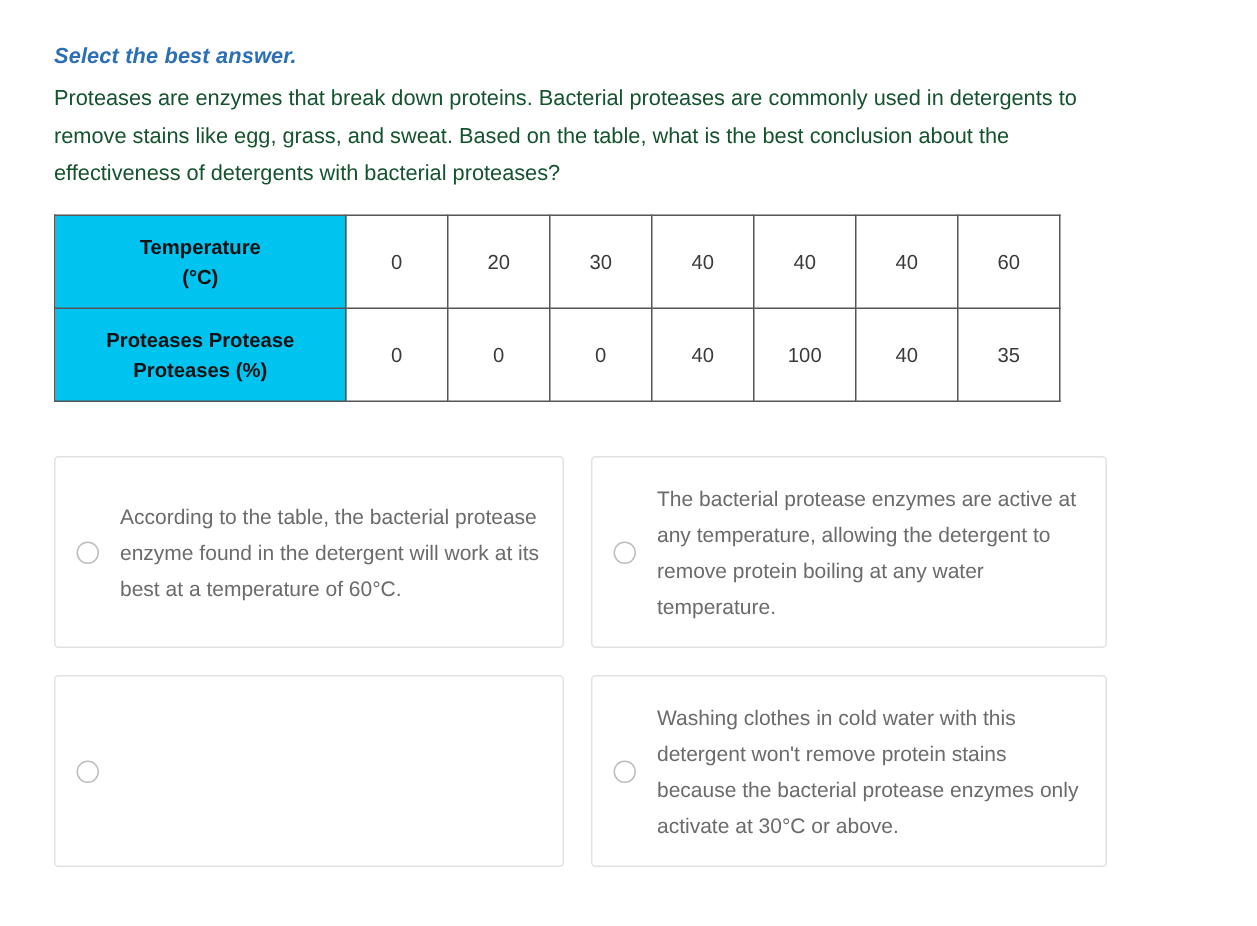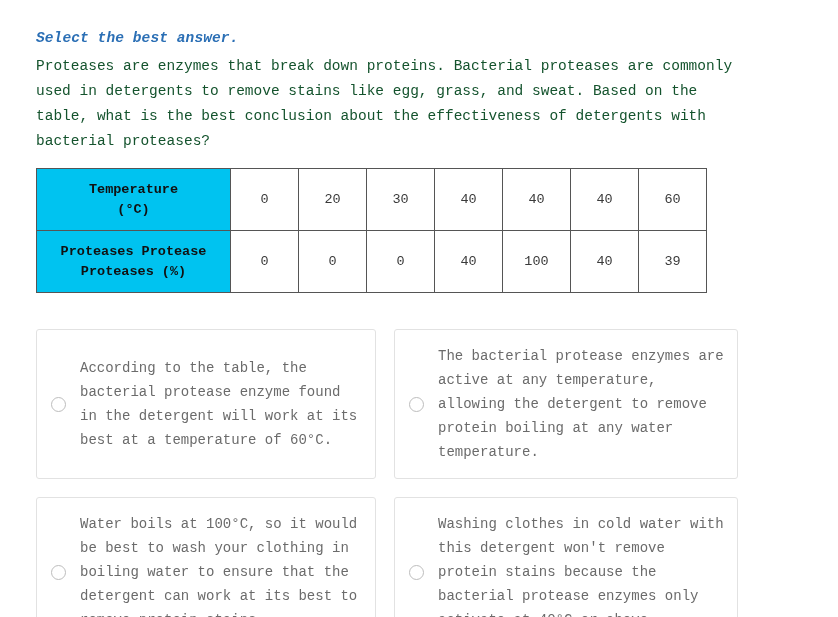--- a/index.html
+++ b/index.html
@@ -13,21 +13,20 @@
     font-family: "Liberation Sans", sans-serif;
     color: #4a4a4a;
     -webkit-font-smoothing: antialiased;
   }
   .page {
     position: relative;
     width: 838px;
     height: 462px;
     box-sizing: border-box;
     padding: 30px 56px 0 36px;
-    font-family: Liberation Mono, monospace;
   }
   .prompt-title {
     font-size: 14.5px;
     font-weight: bold;
     font-style: italic;
     color: #2b6fb5;
     margin: 0 0 8px 0;
     letter-spacing: 0.1px;
   }
   .prompt-body {
@@ -129,42 +128,41 @@
         <th class="row-head">
           <div>Proteases Protease</div>
           <div>Proteases (%)</div>
         </th>
         <td class="val">0</td>
         <td class="val">0</td>
         <td class="val">0</td>
         <td class="val">40</td>
         <td class="val">100</td>
         <td class="val">40</td>
-        <td class="val">39</td>
+        <td class="val">35</td>
       </tr>
     </tbody>
   </table>
 
   <div class="answers">
 
     <div class="answer">
       <span class="radio"></span>
       <span class="answer-text">According to the table, the bacterial protease enzyme found in the detergent will work at its best at a temperature of 60°C.</span>
     </div>
 
     <div class="answer">
       <span class="radio"></span>
       <span class="answer-text">The bacterial protease enzymes are active at any temperature, allowing the detergent to remove protein boiling at any water temperature.</span>
     </div>
 
     <div class="answer">
       <span class="radio"></span>
-      <span class="answer-text">Water boils at 100°C, so it would be best to wash your clothing in boiling water to ensure that the detergent can work at its best to remove protein stains.</span>
     </div>
 
     <div class="answer">
       <span class="radio"></span>
-      <span class="answer-text">Washing clothes in cold water with this detergent won't remove protein stains because the bacterial protease enzymes only activate at 40°C or above.</span>
+      <span class="answer-text">Washing clothes in cold water with this detergent won't remove protein stains because the bacterial protease enzymes only activate at 30°C or above.</span>
     </div>
 
   </div>
 
 </div>
 
 </body></html>

